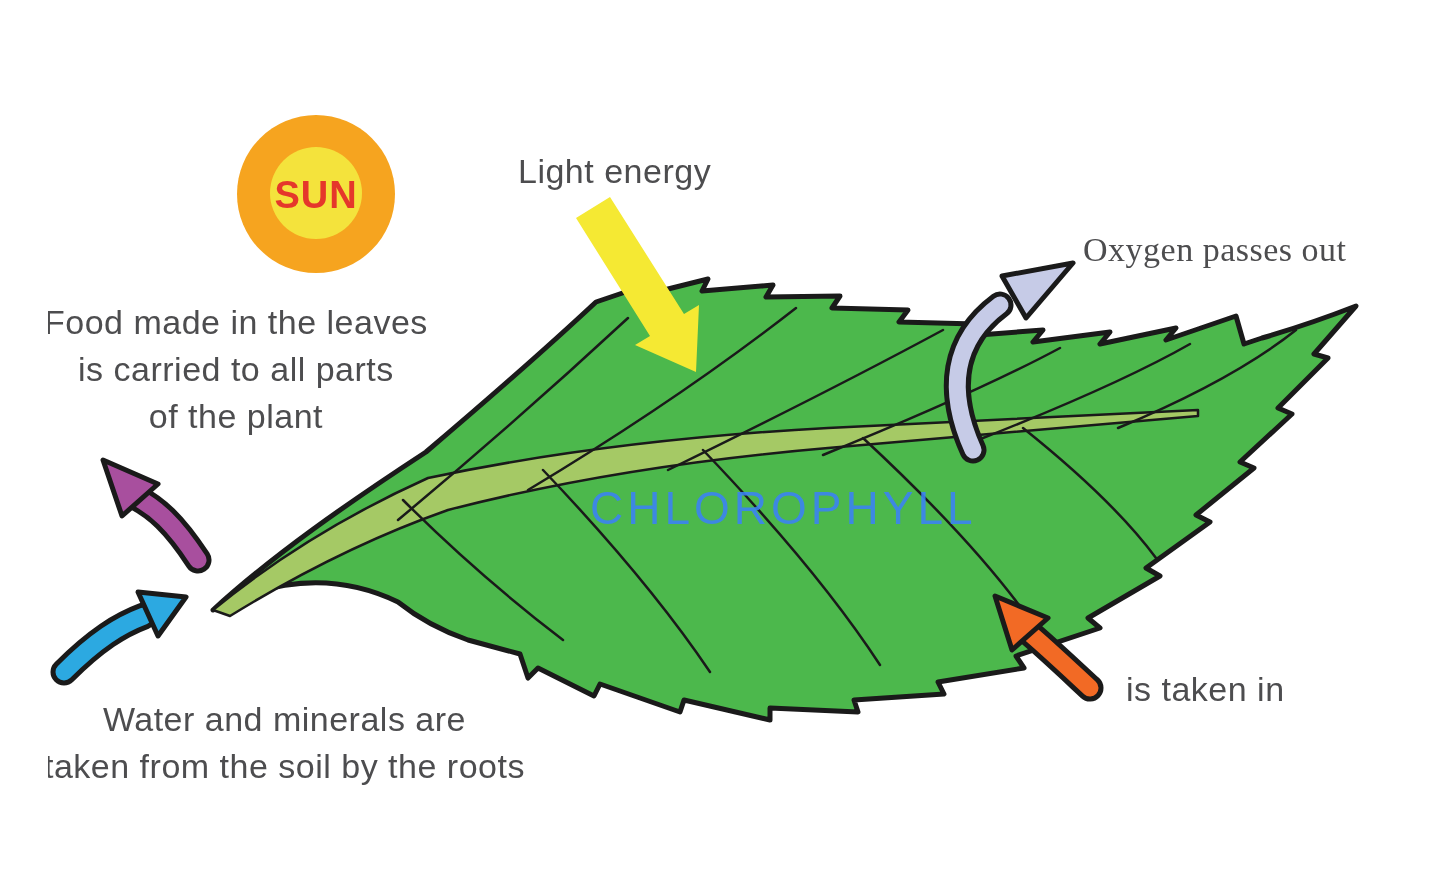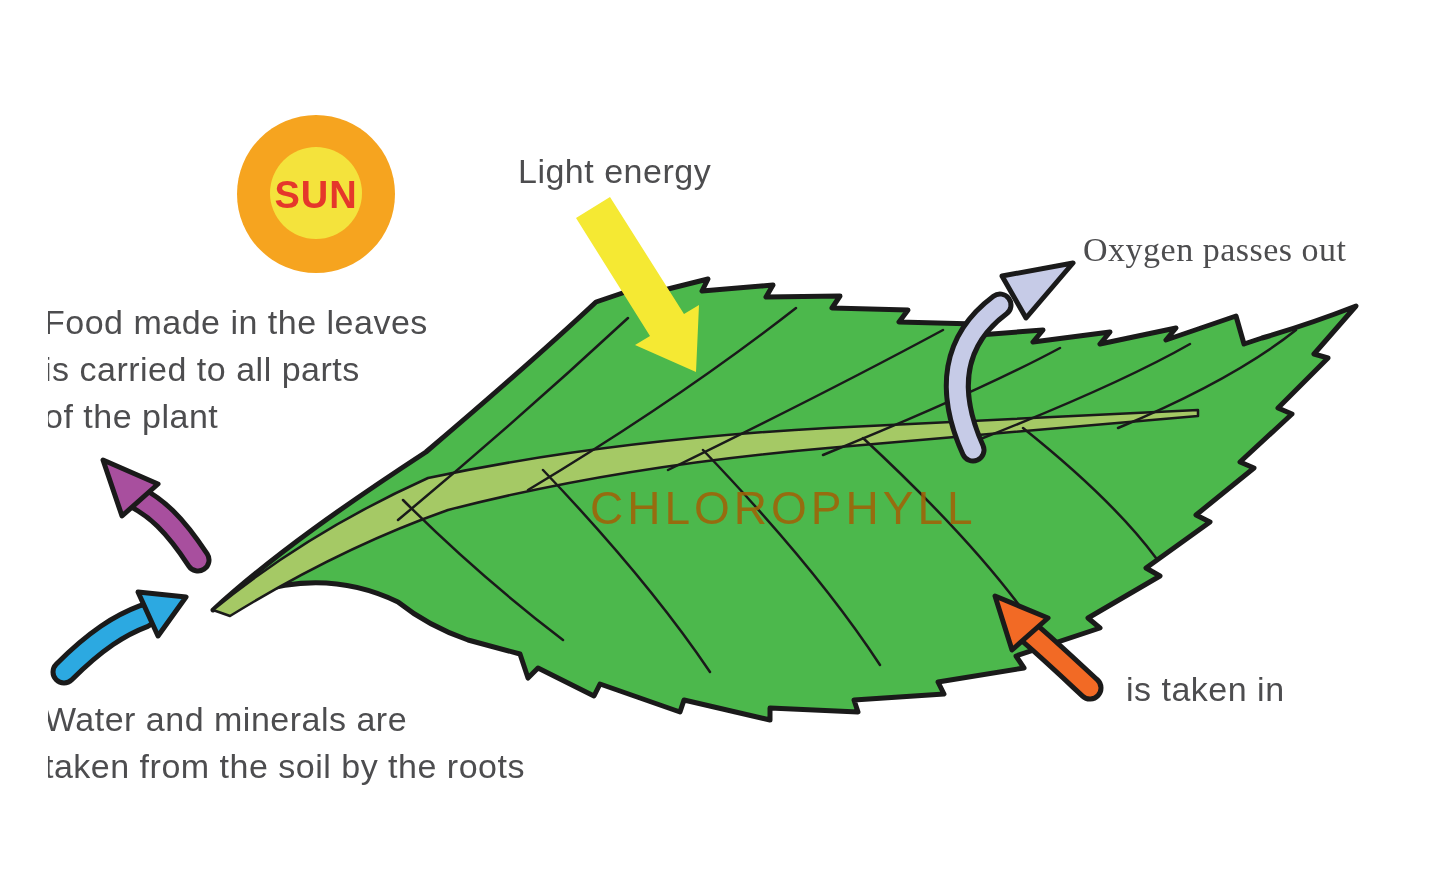--- a/index.html
+++ b/index.html
@@ -12,27 +12,28 @@
     margin-left:48px;
   }
   #artwork{position:absolute;left:0;top:0;}
   .lbl{
     position:absolute;
     color:#4d4d4f;
     font-size:34px;
     line-height:47px;
     letter-spacing:0.5px;
     white-space:nowrap;
+    text-align:center;
   }
   .chloro{
     position:absolute;
     left:542px;top:481px;
     font-size:46px;
     letter-spacing:4px;
-    color:#a16207;
+    color:#3b82f6;
     opacity:0.88;
     white-space:nowrap;
   }
 </style>
 </head>
 <body>
 
 <div id="stage">
 
   <svg id="artwork" width="1450" height="888" viewBox="0 0 1450 888">

